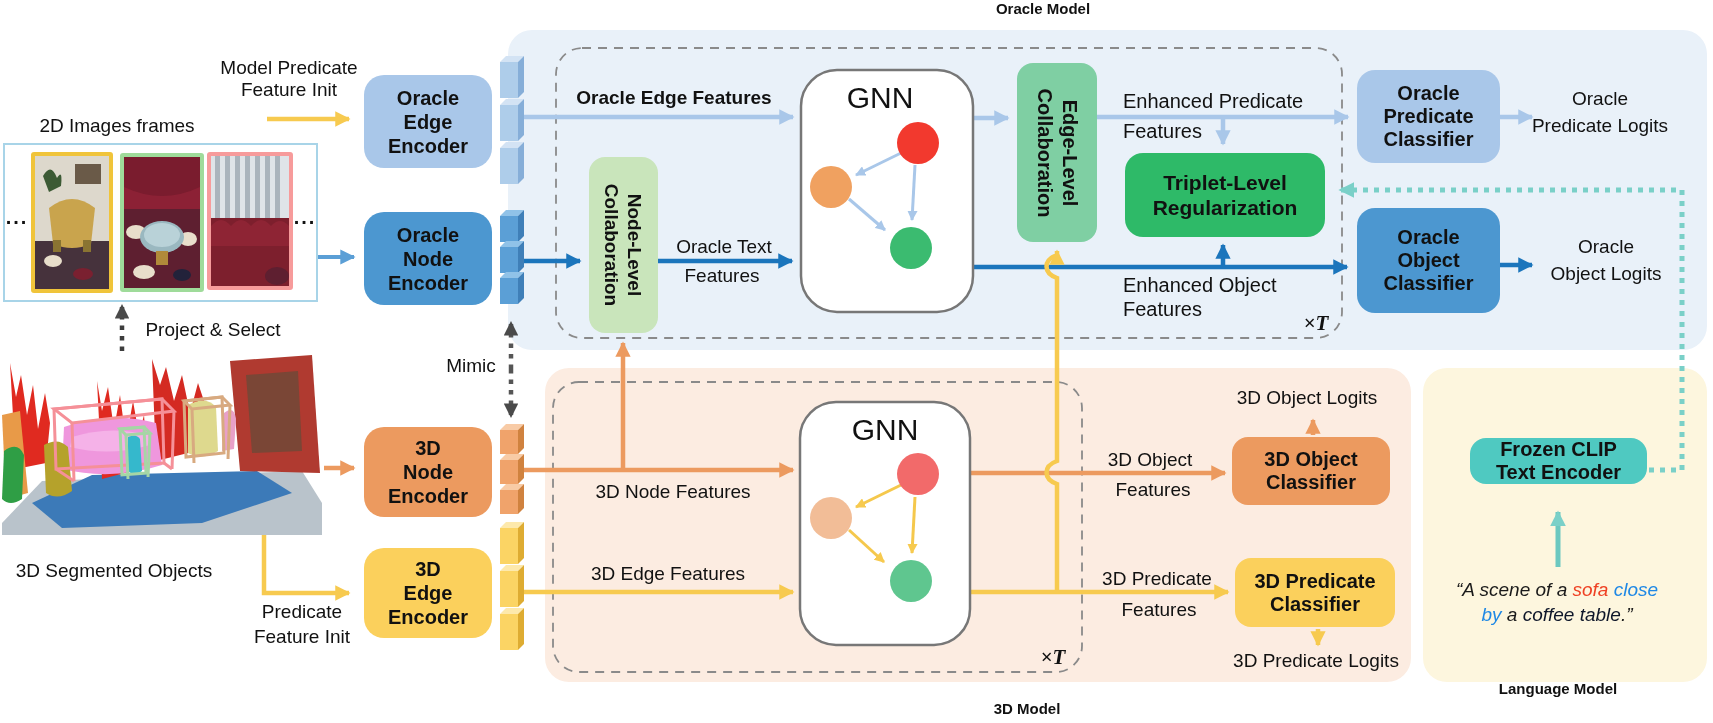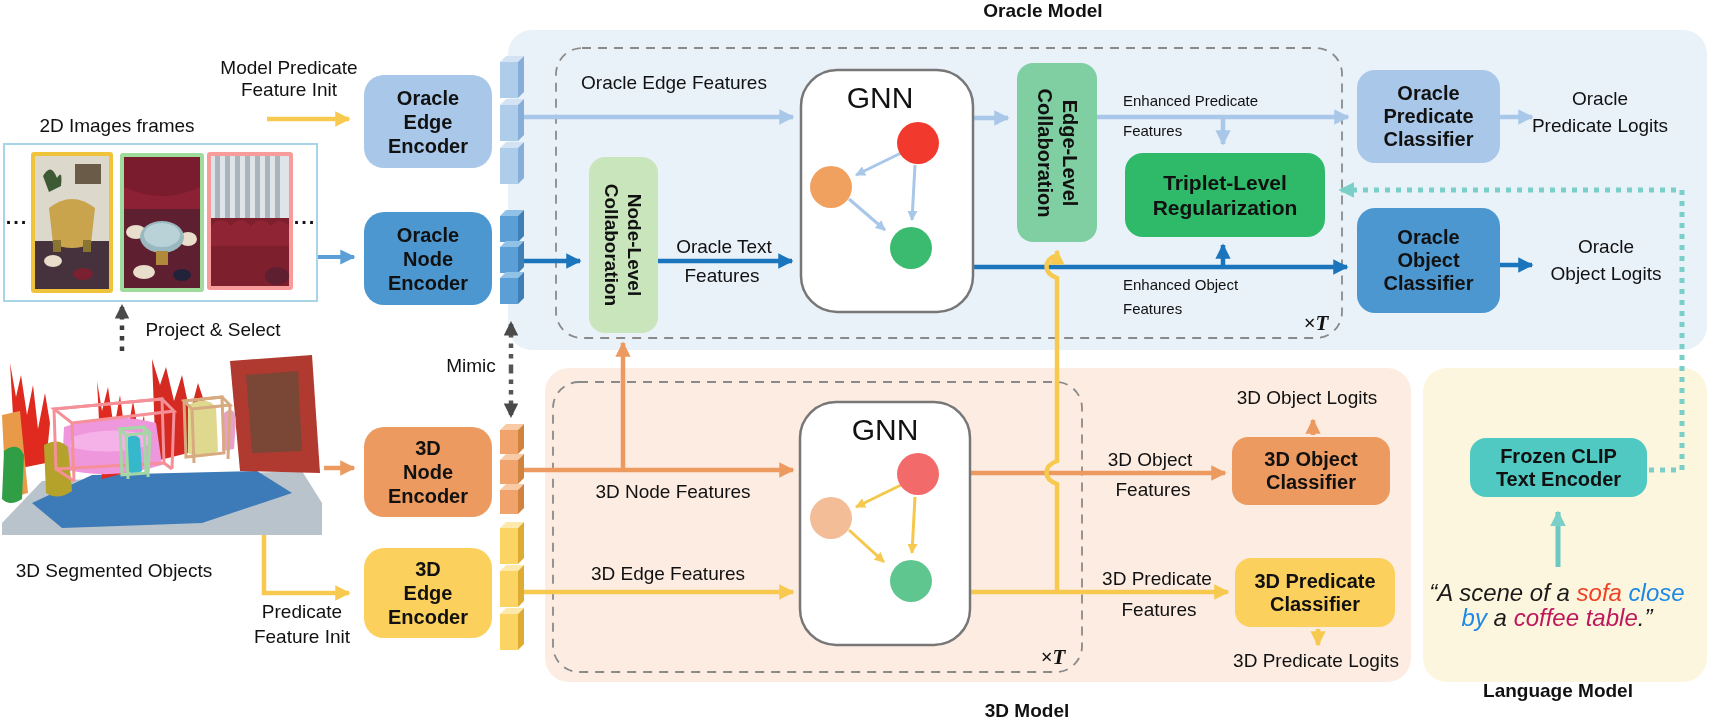--- a/index.html
+++ b/index.html
@@ -4,36 +4,36 @@
 <style>
   html,body{margin:0;padding:0;background:#ffffff;}
   #stage{position:relative;width:1713px;height:723px;background:#fff;overflow:hidden;
          font-family:"Liberation Sans",sans-serif;color:#111;}
   .bg{position:absolute;border-radius:24px;}
   #bg-oracle{left:508px;top:30px;width:1199px;height:320px;background:#e9f1f9;}
   #bg-3d{left:545px;top:368px;width:866px;height:314px;background:#fcece1;}
   #bg-lang{left:1423px;top:368px;width:284px;height:314px;background:#fdf6de;}
   svg.layer{position:absolute;left:0;top:0;}
   .lbl{position:absolute;font-size:19px;line-height:22px;white-space:nowrap;transform:translateX(-50%);}
-  .lbl-left{position:absolute;font-size:15px;line-height:22px;white-space:nowrap;}
-  .ttl{position:absolute;font-size:19px;font-weight:bold;white-space:nowrap;transform:translateX(-50%);}
+  .lbl-left{position:absolute;font-size:20px;line-height:22px;white-space:nowrap;}
+  .ttl{position:absolute;font-size:15px;font-weight:bold;white-space:nowrap;transform:translateX(-50%);}
   .xt{position:absolute;font-family:"Liberation Serif",serif;font-style:italic;font-weight:bold;
       font-size:21px;white-space:nowrap;transform:translateX(-50%);}
   .box{position:absolute;display:flex;flex-direction:column;align-items:center;justify-content:center;
        font-weight:bold;text-align:center;color:#111;}
   .r20{border-radius:20px}.r18{border-radius:18px}.r16{border-radius:16px}
   .enc{font-size:20px;line-height:24px;}
   .cls{font-size:20px;line-height:23px;}
   .vbox{position:absolute;display:flex;align-items:center;justify-content:center;}
   .vtext{transform:rotate(90deg);white-space:nowrap;font-weight:bold;text-align:center;}
   .gnnlbl{position:absolute;font-size:30px;transform:translateX(-50%);}
   .photo{position:absolute;overflow:hidden;border-radius:3px;}
-  .sent{position:absolute;font-size:24px;font-style:italic;white-space:nowrap;transform:translateX(-50%);}
+  .sent{position:absolute;font-size:19px;font-style:italic;white-space:nowrap;transform:translateX(-50%);}
   .sent span{white-space:pre;}
-  .t-k{color:#1a1a1a}.t-r{color:#ef4123}.t-b{color:#1e88e5}.t-g{color:#be185d}
+  .t-k{color:#1a1a1a}.t-r{color:#ef4123}.t-b{color:#1e88e5}.t-g{color:#0f172a}
   .ell{position:absolute;font-size:20px;font-weight:bold;letter-spacing:2px;transform:translateX(-50%);}
 </style>
 </head>
 <body>
 
 <div id="stage">
 
   <div class="bg" id="bg-oracle"></div>
   <div class="bg" id="bg-3d"></div>
   <div class="bg" id="bg-lang"></div>
@@ -298,21 +298,21 @@
     <div>3D</div>
       <div>Node</div>
       <div>Encoder</div>
   </div>
   <div class="box enc r20" style="left:364px;top:548px;width:128px;height:90px;background:#fbd05c;">
     <div>3D</div>
       <div>Edge</div>
       <div>Encoder</div>
   </div>
 
-  <div class="lbl" style="left:674px;top:72px;">Oracle Edge Features</div>
+  <div class="lbl" style="left:674px;top:87px;font-weight:bold;">Oracle Edge Features</div>
   <div class="lbl" style="left:724px;top:236px;">Oracle Text</div>
   <div class="lbl" style="left:722px;top:265px;">Features</div>
   <div class="gnnlbl" style="left:880px;top:81px;">GNN</div>
   <div class="gnnlbl" style="left:885px;top:413px;">GNN</div>
 
   <div class="vbox r16" style="left:589px;top:157px;width:69px;height:176px;background:#c9e5bb;">
     <div class="vtext" style="font-size:19px;line-height:23px;">
       <div>Node-Level</div>
       <div>Collaboration</div>
     </div>
@@ -363,21 +363,21 @@
       <div>Classifier</div>
   </div>
   <div class="box cls r16" style="left:1235px;top:558px;width:160px;height:69px;background:#fbd05c;">
     <div>3D Predicate</div>
       <div>Classifier</div>
   </div>
   <div class="lbl" style="left:1307px;top:387px;text-align:right;">3D Object Logits</div>
   <div class="lbl" style="left:1316px;top:650px;">3D Predicate Logits</div>
   <div class="xt" style="left:1053px;top:645px;">×T</div>
 
-  <div class="box cls r16" style="left:1470px;top:438px;width:177px;height:59px;background:#4fc9c1;">
+  <div class="box cls r16" style="left:1470px;top:438px;width:177px;height:46px;background:#4fc9c1;">
     <div>Frozen CLIP</div>
       <div>Text Encoder</div>
   </div>
   <div class="sent" style="left:1557px;top:579px;">
     <span class="t-k">“A scene of a </span><span class="t-r">sofa</span><span class="t-b"> close</span>
   </div>
   <div class="sent" style="left:1557px;top:604px;">
     <span class="t-b">by</span><span class="t-k"> a </span><span class="t-g">coffee table</span><span class="t-k">.”</span>
   </div>
 

